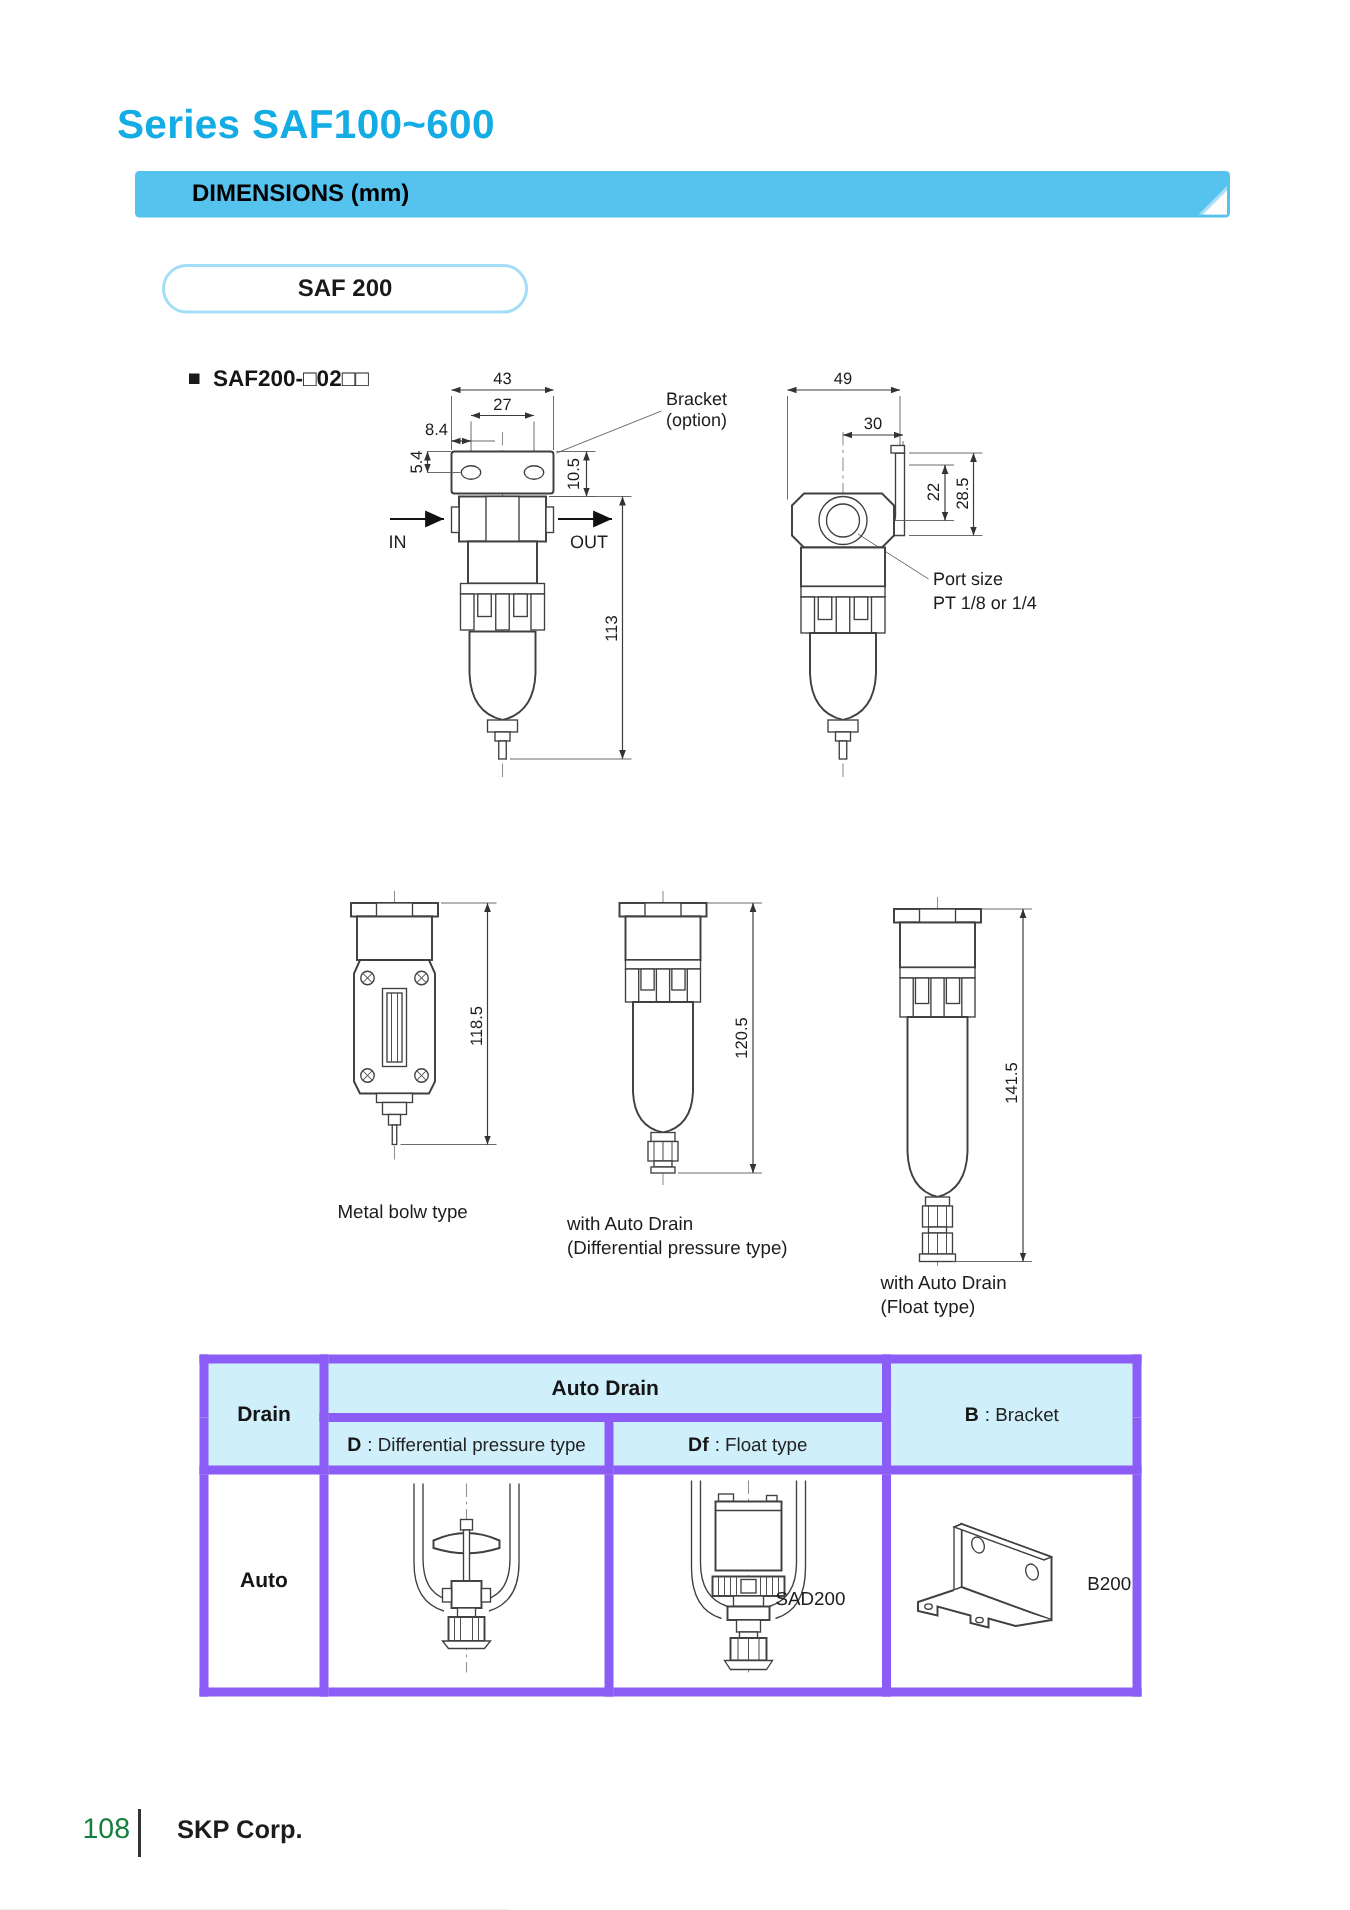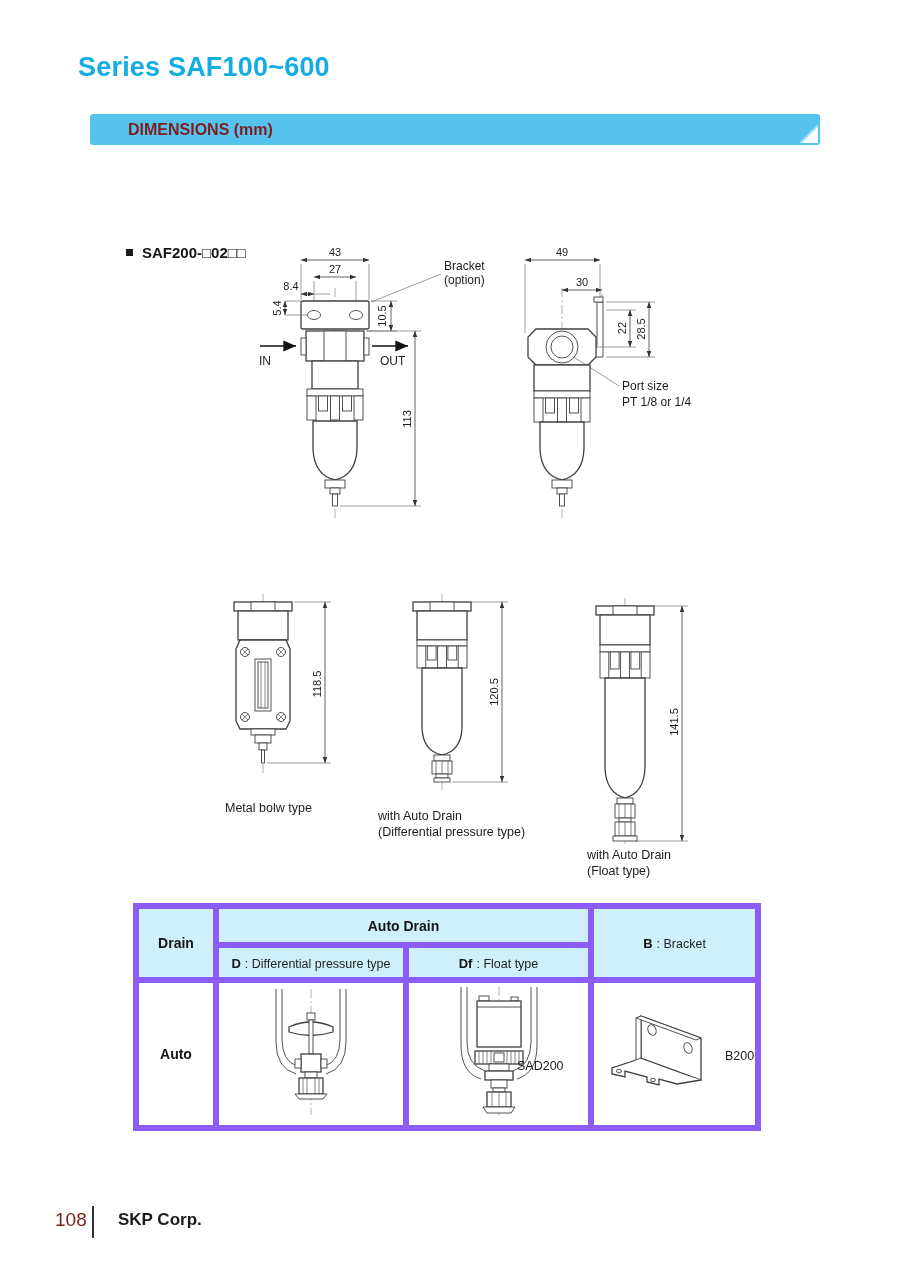--- a/index.html
+++ b/index.html
@@ -1,25 +1,25 @@
 <!DOCTYPE html>
 <html><head>
 <meta charset="utf-8">
 <style>
   html,body{margin:0;padding:0;background:#e8e8e8;}
   .page{position:relative;width:900px;height:1273px;background:#ffffff;margin:0 auto;
         font-family:"Liberation Sans",sans-serif;color:#1c1c1c;overflow:hidden;}
   .abs{position:absolute;}
 
   
-  .doc-title{left:78px;top:52px;font-size:27px;font-weight:bold;color:#13ace4;letter-spacing:0.2px;}
+  .doc-title{left:78px;top:68px;font-size:27px;font-weight:bold;color:#13ace4;letter-spacing:0.2px;}
 
   
   .section-bar{left:90px;top:114px;width:730px;height:31px;background:#56c2ee;border-radius:3px;}
-  .section-bar .bar-label{position:absolute;left:38px;top:0;line-height:31px;font-size:16px;font-weight:bold;color:#7f1d1d;}
+  .section-bar .bar-label{position:absolute;left:38px;top:0;line-height:31px;font-size:16px;font-weight:bold;color:#000000;}
   .fold-shadow{position:absolute;right:2px;bottom:2px;width:0;height:0;
                border-left:19px solid transparent;border-bottom:19px solid #a9e0f7;}
   .fold-white{position:absolute;right:2px;bottom:2px;width:0;height:0;
               border-left:16px solid transparent;border-bottom:16px solid #ffffff;}
 
   
   .model-pill{left:108px;top:176px;width:240px;height:29px;border:2.5px solid #a3ddf6;border-radius:17px;
               text-align:center;line-height:29px;font-size:16px;font-weight:bold;color:#1a1a1a;background:#fff;}
 
   
@@ -54,37 +54,38 @@
   .th-main{font-size:14px;font-weight:bold;color:#151515;}
   .code{font-size:13px;font-weight:bold;color:#151515;margin-right:4px;}
   .sub{font-size:12.5px;color:#222;}
   .cell-rel{position:relative;}
   .cell-tag{position:absolute;font-size:12.5px;color:#1c1c1c;}
   .tag-sad{left:108px;top:76px;}
   .bcell-inner{display:flex;flex-direction:row;align-items:center;justify-content:center;height:100%;}
   .tag-b200{font-size:12.5px;color:#1c1c1c;margin-top:3px;}
 
   
-  .footer-num{left:55px;top:1209px;font-size:19px;color:#7f1d1d;}
+  .footer-num{left:55px;top:1209px;font-size:19px;color:#15803d;}
   .footer-div{left:92px;top:1206px;width:1.5px;height:32px;background:#333;}
   .footer-co{left:118px;top:1210px;font-size:17px;font-weight:bold;color:#1c1c1c;}
 </style>
 </head>
 <body>
 
 <div class="page">
 
   <div class="abs doc-title">Series SAF100~600</div>
 
   <div class="abs section-bar">
     <span class="bar-label">DIMENSIONS (mm)</span>
     <span class="fold-shadow"></span>
     <span class="fold-white"></span>
   </div>
 
+  <div class="abs model-pill">SAF 200</div>
 
   <div class="abs sec-heading h-model">
     <span class="bullet-sq"></span>
     <span>SAF200-□02□□</span>
   </div>
 
   <svg class="abs" style="left:240px;top:248px;" width="480" height="290" viewBox="0 0 480 290">
     <defs>
       <marker id="da" viewBox="0 0 8 8" refX="7.5" refY="4" markerWidth="8" markerHeight="8" orient="auto-start-reverse">
         <path d="M0,1.2 L7.5,4 L0,6.8 Z" fill="#333"></path>

